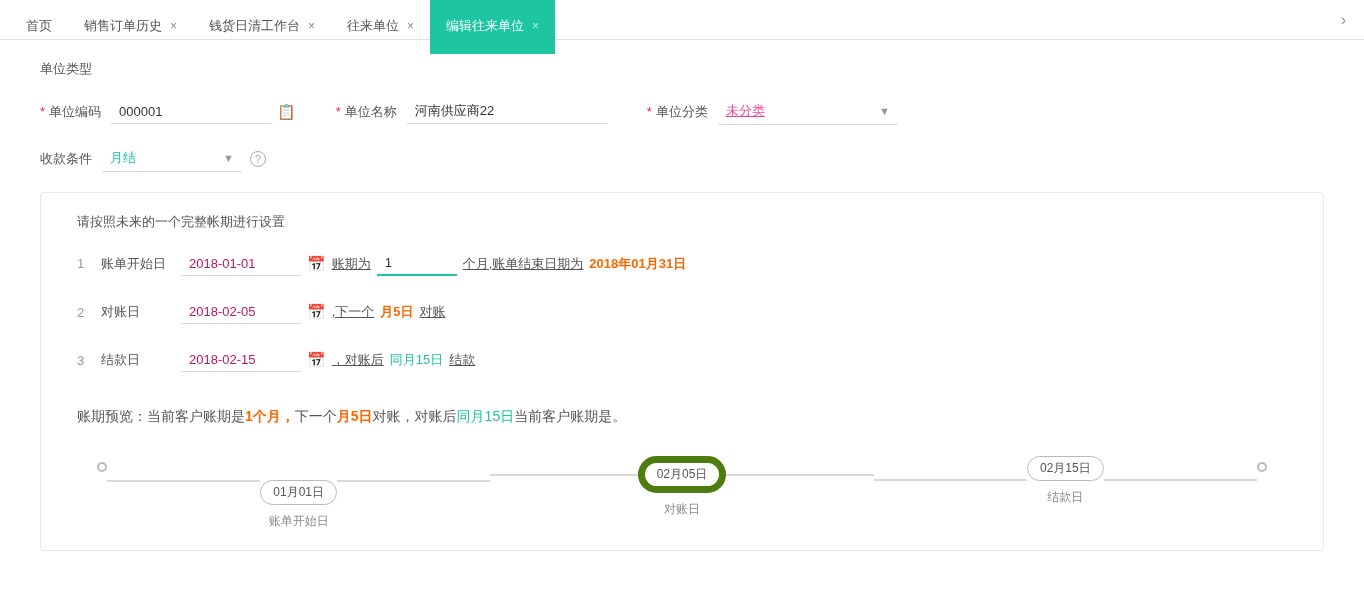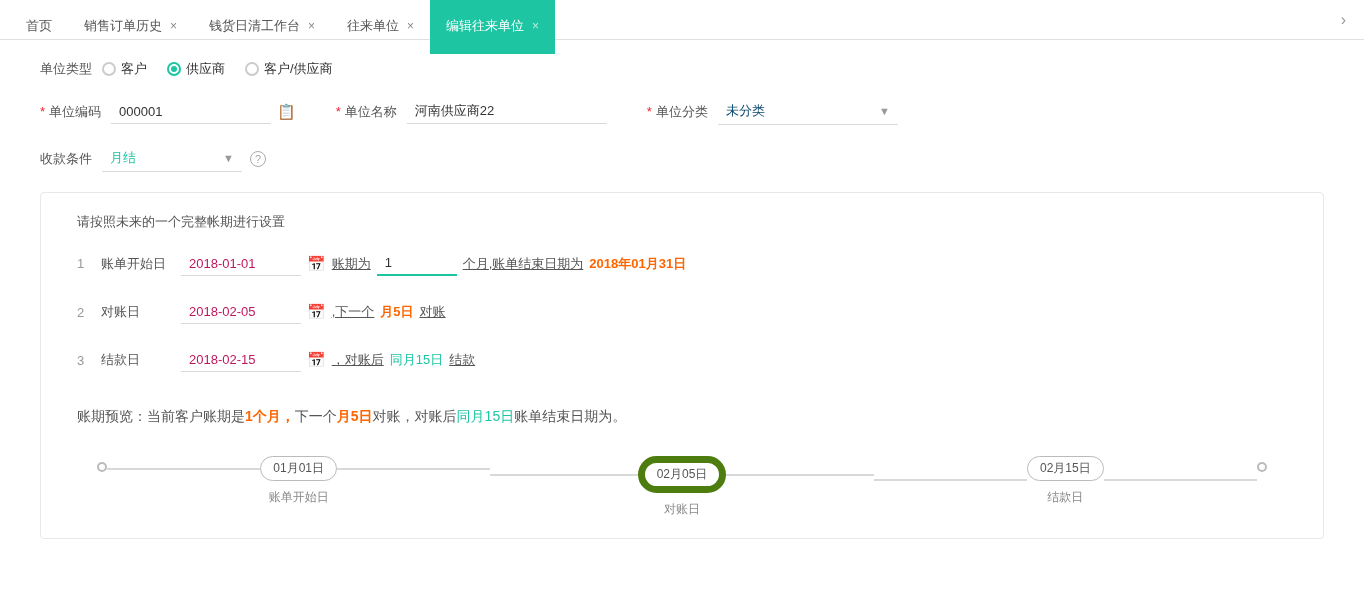--- a/index.html
+++ b/index.html
@@ -143,22 +143,23 @@
     }
     .dropdown-field2 {
       display: flex;
       align-items: center;
       border-bottom: 1px solid #d9d9d9;
       padding: 4px 8px;
       min-width: 180px;
       cursor: pointer;
     }
     .dropdown-text2 {
-      color: #0c4a6e;
+      color: #ec4899;
       flex: 1;
+      text-decoration: underline;
     }
 
     
     .payment-row {
       display: flex;
       align-items: center;
       margin-bottom: 20px;
     }
     .help-icon {
       width: 16px;
@@ -270,34 +271,20 @@
     <span>编辑往来单位</span>
     <span class="close-icon">×</span>
   </div>
   <div class="tab-arrow">›</div>
 </div>
 
 <div class="main-content">
 
   <div class="form-row">
     <span class="form-label">单位类型</span>
-    <div class="radio-group">
-      <div class="radio-item">
-        <div class="radio-circle"></div>
-        <span>客户</span>
-      </div>
-      <div class="radio-item">
-        <div class="radio-circle checked"></div>
-        <span>供应商</span>
-      </div>
-      <div class="radio-item">
-        <div class="radio-circle"></div>
-        <span>客户/供应商</span>
-      </div>
-    </div>
   </div>
 
   <div class="form-row">
     <div class="field-group">
       <span class="required-star">*</span>
       <span class="form-label">单位编码</span>
       <input class="input-field" type="text" value="000001" style="">
       <span class="calendar-icon">📋</span>
     </div>
     <div class="field-group">
@@ -364,33 +351,33 @@
       </div>
     </div>
 
     <div class="preview-row">
       <span>账期预览：当前客户账期是</span>
       <span class="highlight-orange">1个月，</span>
       <span>下一个</span>
       <span class="highlight-orange">月5日</span>
       <span>对账，对账后</span>
       <span class="highlight-teal">同月15日</span>
-      <span>账单结束日期为。</span>
+      <span>当前客户账期是。</span>
     </div>
 
     <div style="display: flex; align-items: flex-start; padding: 10px 20px 0 20px;">
 
       <div style="display:flex;flex-direction:column;align-items:center;margin-top:6px;">
         <div style="width:10px;height:10px;border-radius:50%;border:2px solid #bbb;background:#fff;"></div>
       </div>
 
       <div style="flex:1;display:flex;flex-direction:column;align-items:center;">
         <div style="display:flex;align-items:center;width:100%;">
           <div style="flex:1;height:2px;background:#d9d9d9;"></div>
-          <div style="display:flex;flex-direction:column;align-items:center;">
+          <div style="display:flex;flex-direction:column;align-items:center;margin-top:24px;">
             <div style="border:1px solid #bbb;border-radius:20px;padding:3px 12px;font-size:12px;color:#555;background:#fff;white-space:nowrap;">01月01日</div>
           </div>
           <div style="flex:1;height:2px;background:#d9d9d9;"></div>
         </div>
         <div style="font-size:12px;color:#888;margin-top:8px;white-space:nowrap;">账单开始日</div>
       </div>
 
 
       <div style="flex:1;display:flex;flex-direction:column;align-items:center;">
         <div style="display:flex;align-items:center;width:100%;">

